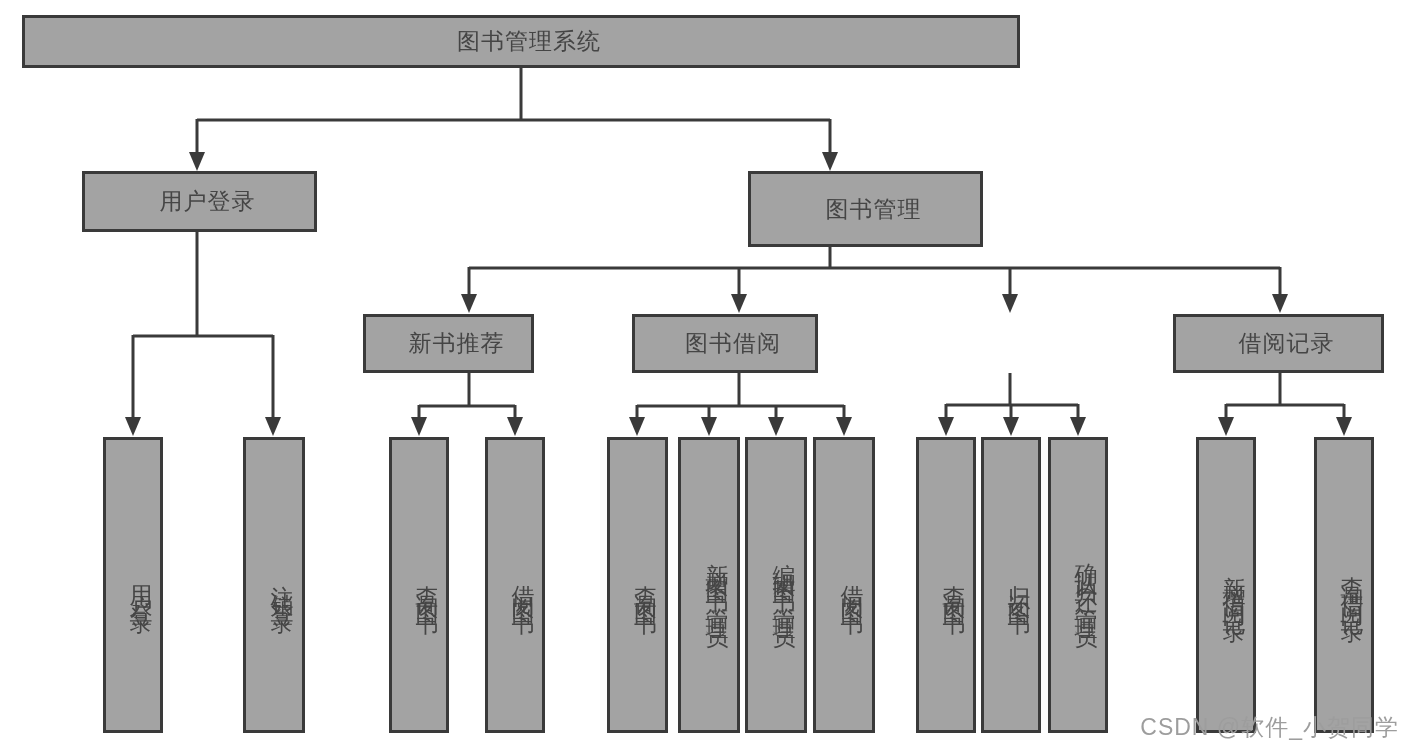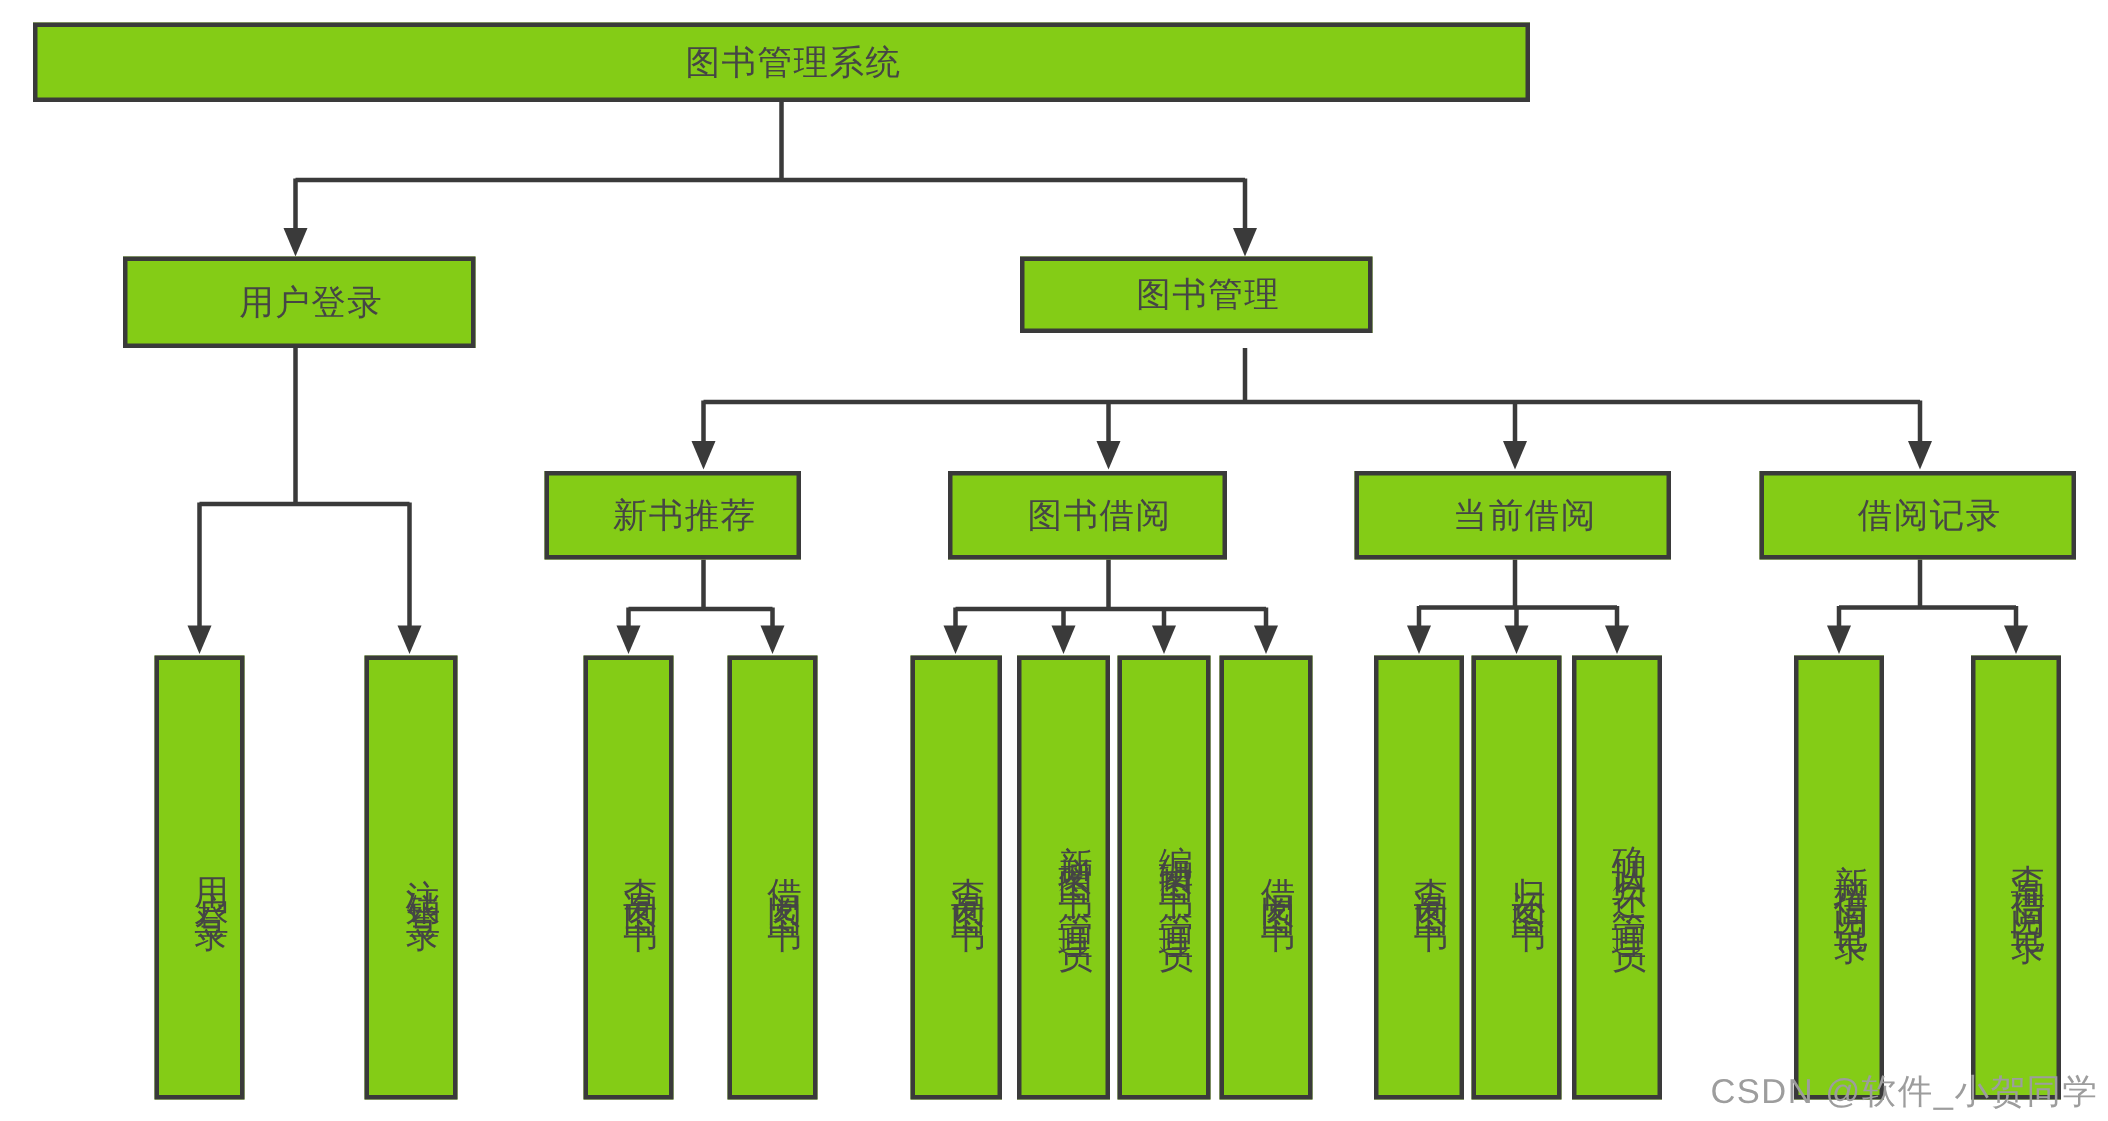--- a/index.html
+++ b/index.html
@@ -14,21 +14,21 @@
     width:1405px;height:747px;
     background:var(--bg);
     overflow:hidden;
     font-family:"Liberation Sans","DejaVu Sans",sans-serif;
   }
   .wires{position:absolute;left:0;top:0;color:var(--line);}
   .box{
     position:absolute;
     box-sizing:border-box;
     border:3px solid var(--line);
-    background:#84cc16;
+    background:#a3a3a3;
     display:flex;
     align-items:center;
     justify-content:center;
     color:var(--text);
     padding-left:16px;
   }
   .box.h span{
     font-size:23px;
     letter-spacing:1px;
     line-height:1;
@@ -92,32 +92,29 @@
     </g>
   </svg>
 
   <div class="box h" style="left:22px;top:15px;width:998px;height:53px">
     <span>图书管理系统</span>
   </div>
 
   <div class="box h" style="left:82px;top:171px;width:235px;height:61px">
     <span>用户登录</span>
   </div>
-  <div class="box h" style="left:680px;top:171px;width:235px;height:51px">
+  <div class="box h" style="left:748px;top:171px;width:235px;height:76px">
     <span>图书管理</span>
   </div>
 
   <div class="box h" style="left:363px;top:314px;width:171px;height:59px">
     <span>新书推荐</span>
   </div>
   <div class="box h" style="left:632px;top:314px;width:186px;height:59px">
     <span>图书借阅</span>
-  </div>
-  <div class="box h" style="left:903px;top:314px;width:211px;height:59px">
-    <span>当前借阅</span>
   </div>
   <div class="box h" style="left:1173px;top:314px;width:211px;height:59px">
     <span>借阅记录</span>
   </div>
 
   <div class="box v" style="left:103px;top:437px;width:60px;height:296px">
     <span>用户登录</span>
   </div>
   <div class="box v" style="left:243px;top:437px;width:62px;height:296px">
     <span>注销登录</span>

